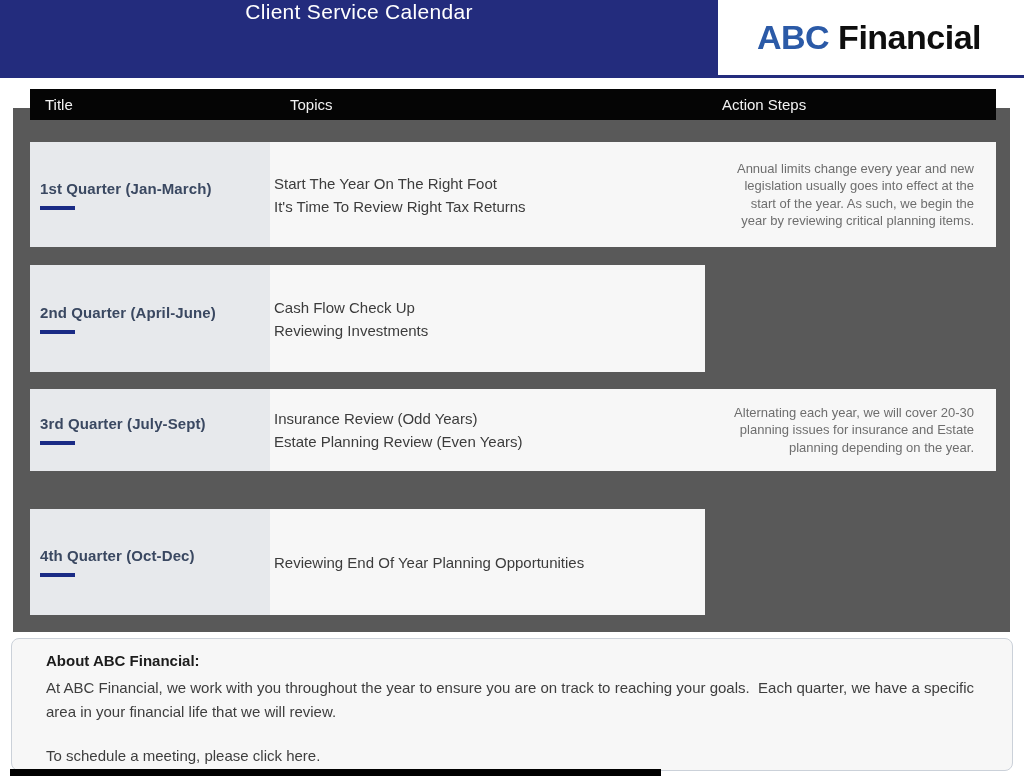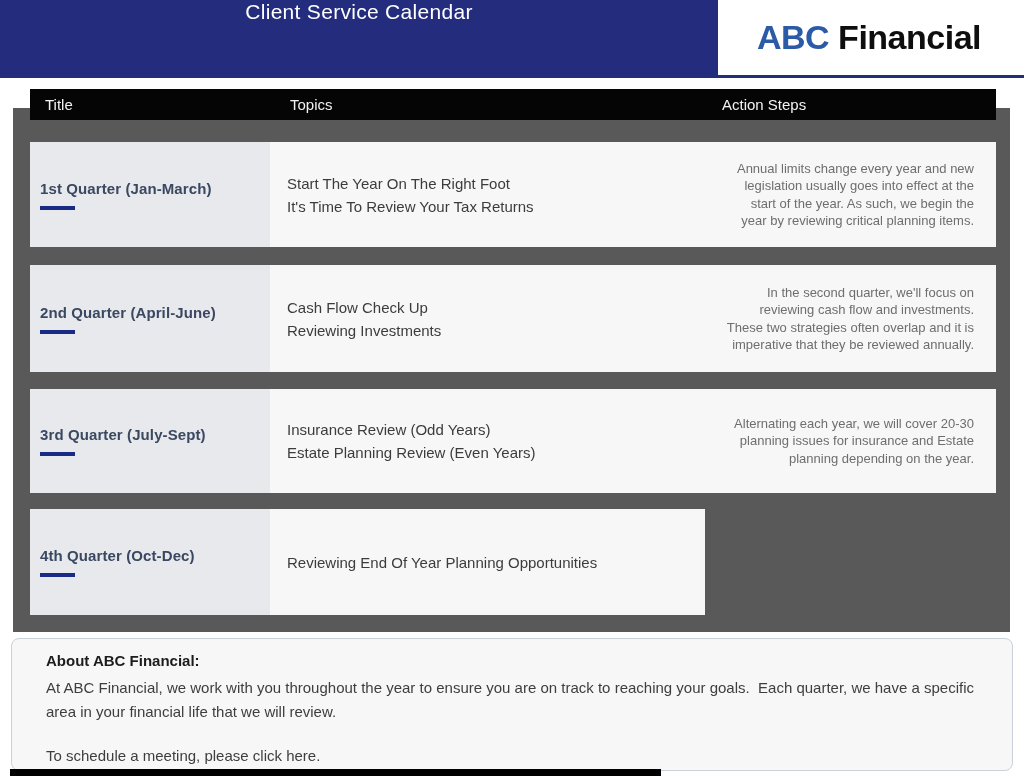--- a/index.html
+++ b/index.html
@@ -35,21 +35,21 @@
   
   .tframe{
     position:absolute;left:13px;top:108px;width:997px;height:524px;
     background:var(--frame);z-index:2;
   }
   .trow{position:absolute;left:17px;width:966px;display:flex;}
   .cell{display:flex;flex-direction:column;justify-content:center;box-sizing:border-box;}
   .title-cell{width:240px;background:var(--title-cell);padding-left:10px;}
   .qtitle{color:var(--quarter-text);font-size:15px;font-weight:600;letter-spacing:.1px;}
   .qunderline{width:35px;height:4px;background:var(--underline);margin-top:9px;}
-  .topics-cell{width:435px;background:var(--body-cell);padding-left:17px;}
+  .topics-cell{width:435px;background:var(--body-cell);padding-left:4px;}
   .topic-line{color:var(--topics-text);font-size:15px;line-height:23px;font-weight:400;}
   .action-cell{flex:1;background:var(--body-cell);padding:0 22px 0 17px;text-align:right;}
   .action-text{color:var(--action-text);font-size:13px;line-height:17.5px;font-weight:400;}
   
   .about{
     position:absolute;left:11px;top:638px;width:1002px;height:133px;box-sizing:border-box;
     background:var(--about-bg);border:1px solid var(--about-border);border-radius:8px;
     padding:13px 4px 0 34px;z-index:1;
   }
   .about-heading{color:#1c1c1c;font-size:15px;font-weight:700;margin-bottom:7px;}
@@ -78,40 +78,37 @@
   </div>
 
   <div class="tframe">
       <div class="trow" style="top: 34px; height: 105px;">
     <div class="cell title-cell">
       <div class="qtitle">1st Quarter (Jan-March)</div>
       <div class="qunderline"></div>
     </div>
     <div class="cell topics-cell">
           <div class="topic-line">Start The Year On The Right Foot</div>
-          <div class="topic-line">It's Time To Review Your Tax Returns</div>
+          <div class="topic-line">It's Time To Review Right Tax Returns</div>
         </div>
     <div class="cell action-cell">
       <div class="action-text">Annual limits change every year and new legislation usually goes into effect at the start of the year. As such, we begin the year by reviewing critical planning items.</div>
     </div>
   </div>
       <div class="trow" style="top: 157px; height: 107px;">
     <div class="cell title-cell">
       <div class="qtitle">2nd Quarter (April-June)</div>
       <div class="qunderline"></div>
     </div>
     <div class="cell topics-cell">
           <div class="topic-line">Cash Flow Check Up</div>
           <div class="topic-line">Reviewing Investments</div>
         </div>
-    <div class="cell action-cell">
-      <div class="action-text">In the second quarter, we'll focus on reviewing cash flow and investments. These two strategies often overlap and it is imperative that they be reviewed annually.</div>
-    </div>
   </div>
-      <div class="trow" style="top: 281px; height: 104px;">
+      <div class="trow" style="top: 281px; height: 82px;">
     <div class="cell title-cell">
       <div class="qtitle">3rd Quarter (July-Sept)</div>
       <div class="qunderline"></div>
     </div>
     <div class="cell topics-cell">
           <div class="topic-line">Insurance Review (Odd Years)</div>
           <div class="topic-line">Estate Planning Review (Even Years)</div>
         </div>
     <div class="cell action-cell">
       <div class="action-text">Alternating each year, we will cover 20-30 planning issues for insurance and Estate planning depending on the year.</div>

